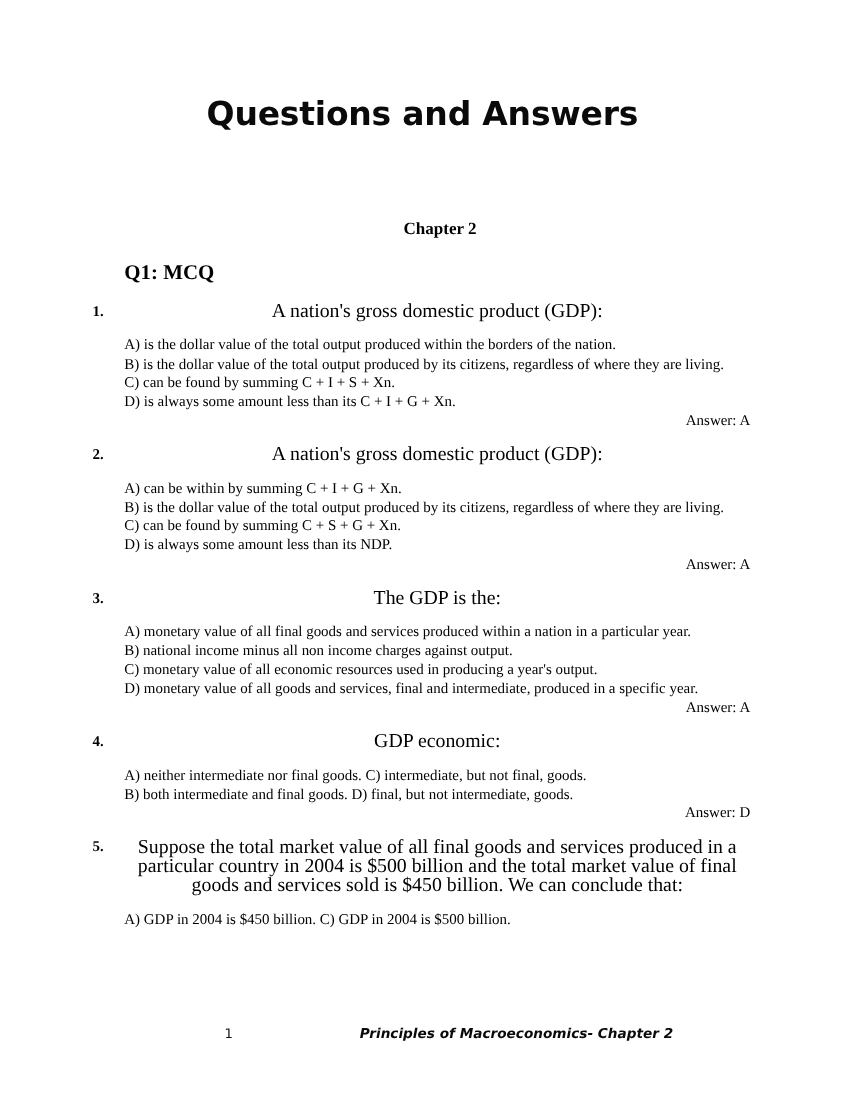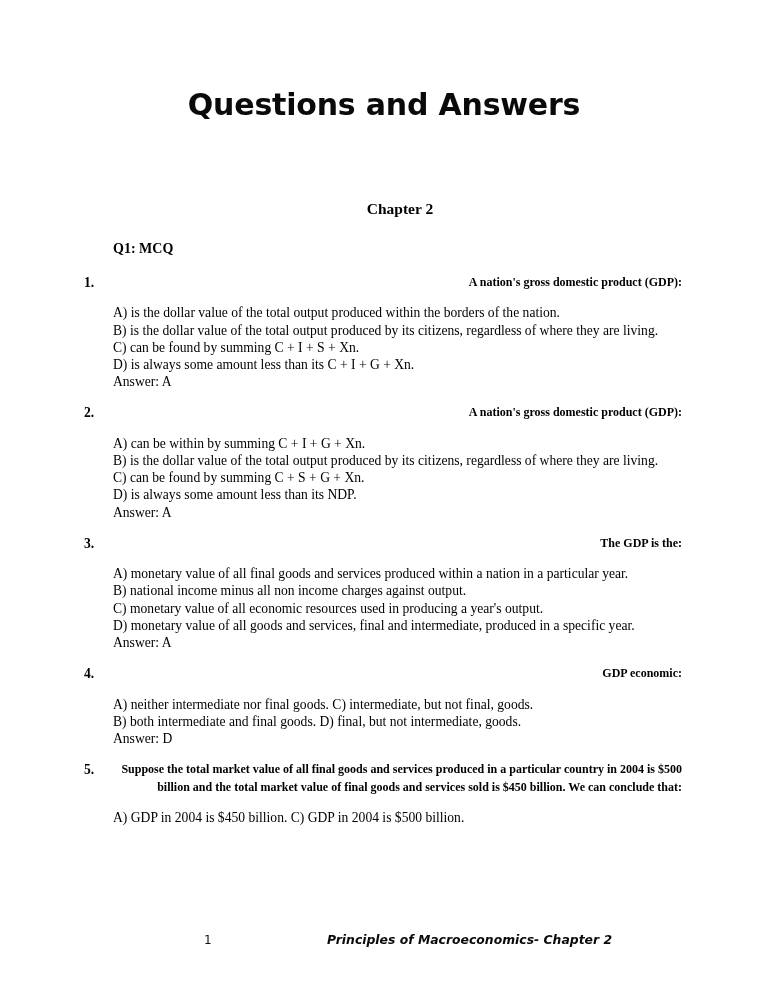--- a/index.html
+++ b/index.html
@@ -52,21 +52,21 @@
     line-height: 20px;
   }
 
   
   .section-heading {
     position: absolute;
     top: 239px;
     left: 113px;
     font-family: "Liberation Serif", "DejaVu Serif", serif;
     font-weight: 700;
-    font-size: 14px;
+    font-size: 19px;
     line-height: 20px;
   }
 
   
   .question-list {
     position: absolute;
     top: 274px;
     left: 0;
     width: 768px;
   }
@@ -83,25 +83,25 @@
     left: 84px;
     top: 0;
     width: 24px;
     text-align: left;
     font-weight: 700;
     font-size: 13.6px;
     line-height: 17px;
   }
 
   .q-stem {
-    font-weight: 700;
-    font-size: 12px;
+    font-weight: 400;
+    font-size: 18px;
     line-height: 17.4px;
     margin: 0;
-    text-align: right;
+    text-align: center;
   }
 
   .q-options {
     margin: 0;
     padding: 0;
     font-weight: 400;
     font-size: 13.6px;
     line-height: 17.2px;
     margin-top: 13px;
   }
@@ -111,21 +111,21 @@
     padding: 0;
     text-align: left;
   }
 
   .q-answer {
     margin: 0;
     padding: 0;
     font-weight: 400;
     font-size: 13.6px;
     line-height: 17.2px;
-    text-align: left;
+    text-align: right;
   }
 
   
   .footer {
     position: absolute;
     top: 932px;
     left: 0;
     width: 768px;
     height: 22px;
   }

